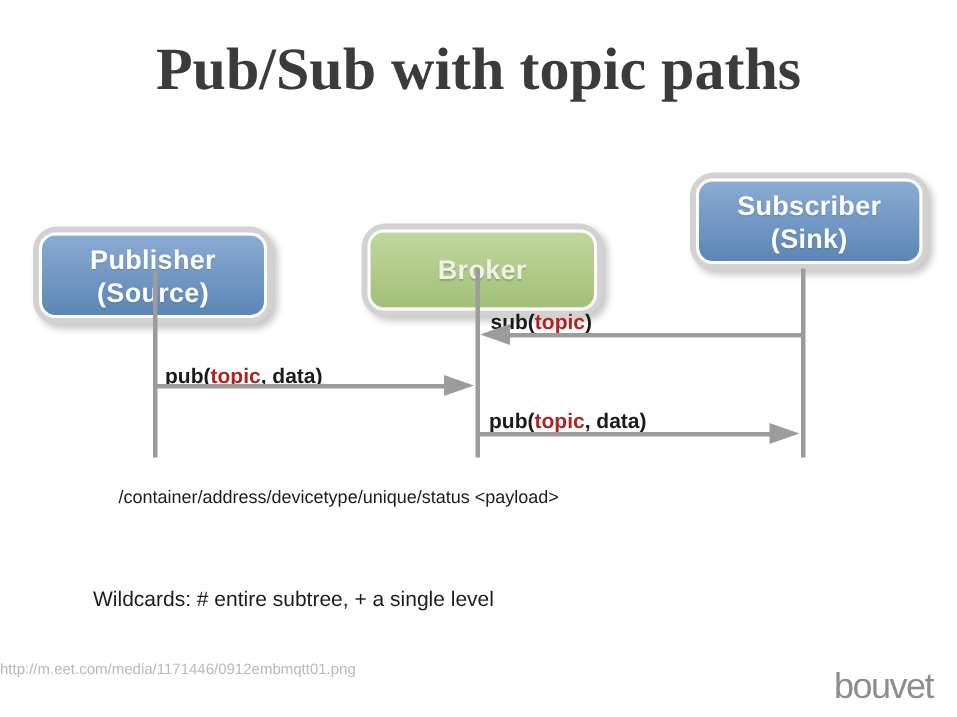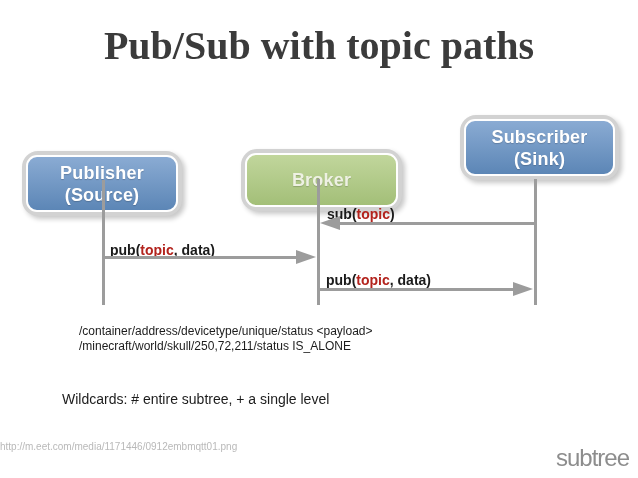--- a/index.html
+++ b/index.html
@@ -126,20 +126,19 @@
   <div class="arrowhead right" style="left:296px; top:250px;"></div>
 
   <div class="msg-label" style="left:326px; top:272px; width:200px;">
     <span>pub(</span><span class="topic">topic</span><span>, data)</span>
   </div>
   <div class="msg-line" style="left:320px; top:288px; width:194px;"></div>
   <div class="arrowhead right" style="left:513px; top:282px;"></div>
 
   <div class="notes">
     <div>/container/address/devicetype/unique/status &lt;payload&gt;</div>
-    <div>/minecraft/world/skull/250,72,211/status IS_ALONE</div>
   </div>
   <div class="wildcards">Wildcards: # entire subtree, + a single level</div>
 
   <div class="source-url">http://m.eet.com/media/1171446/0912embmqtt01.png</div>
-  <div class="logo">subtree</div>
+  <div class="logo">bouvet</div>
 
 </div>
 
 </body></html>

